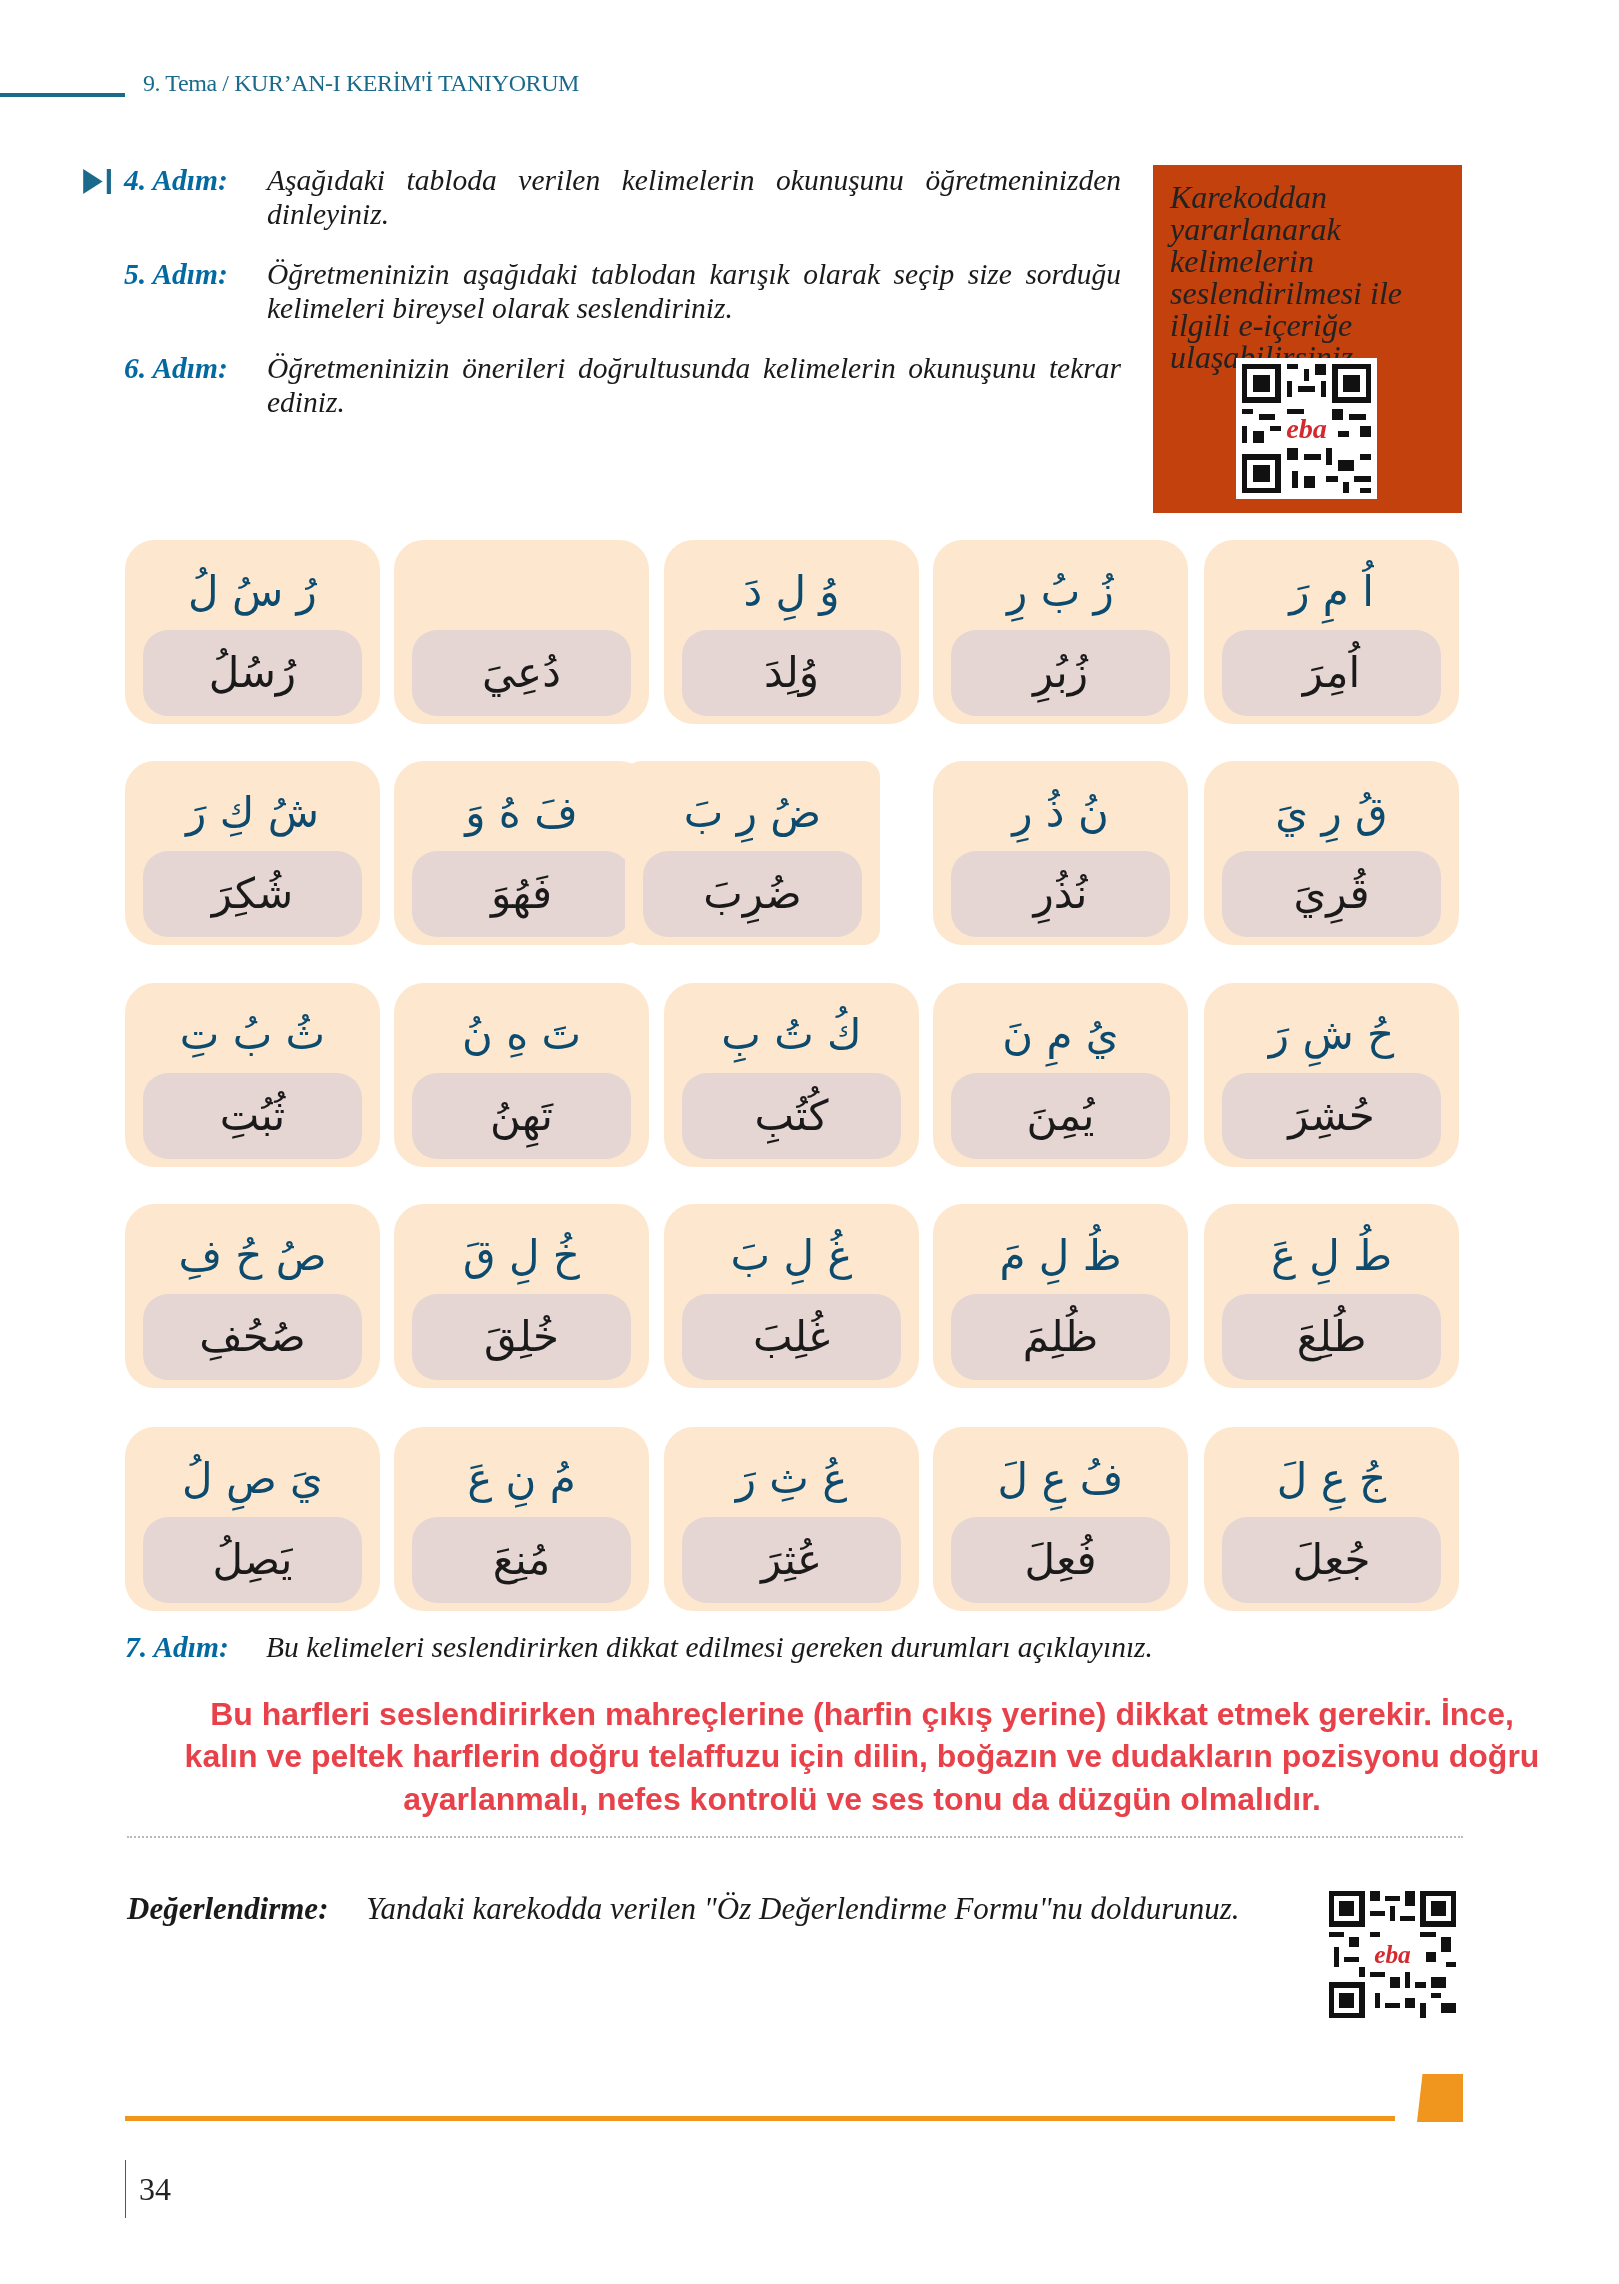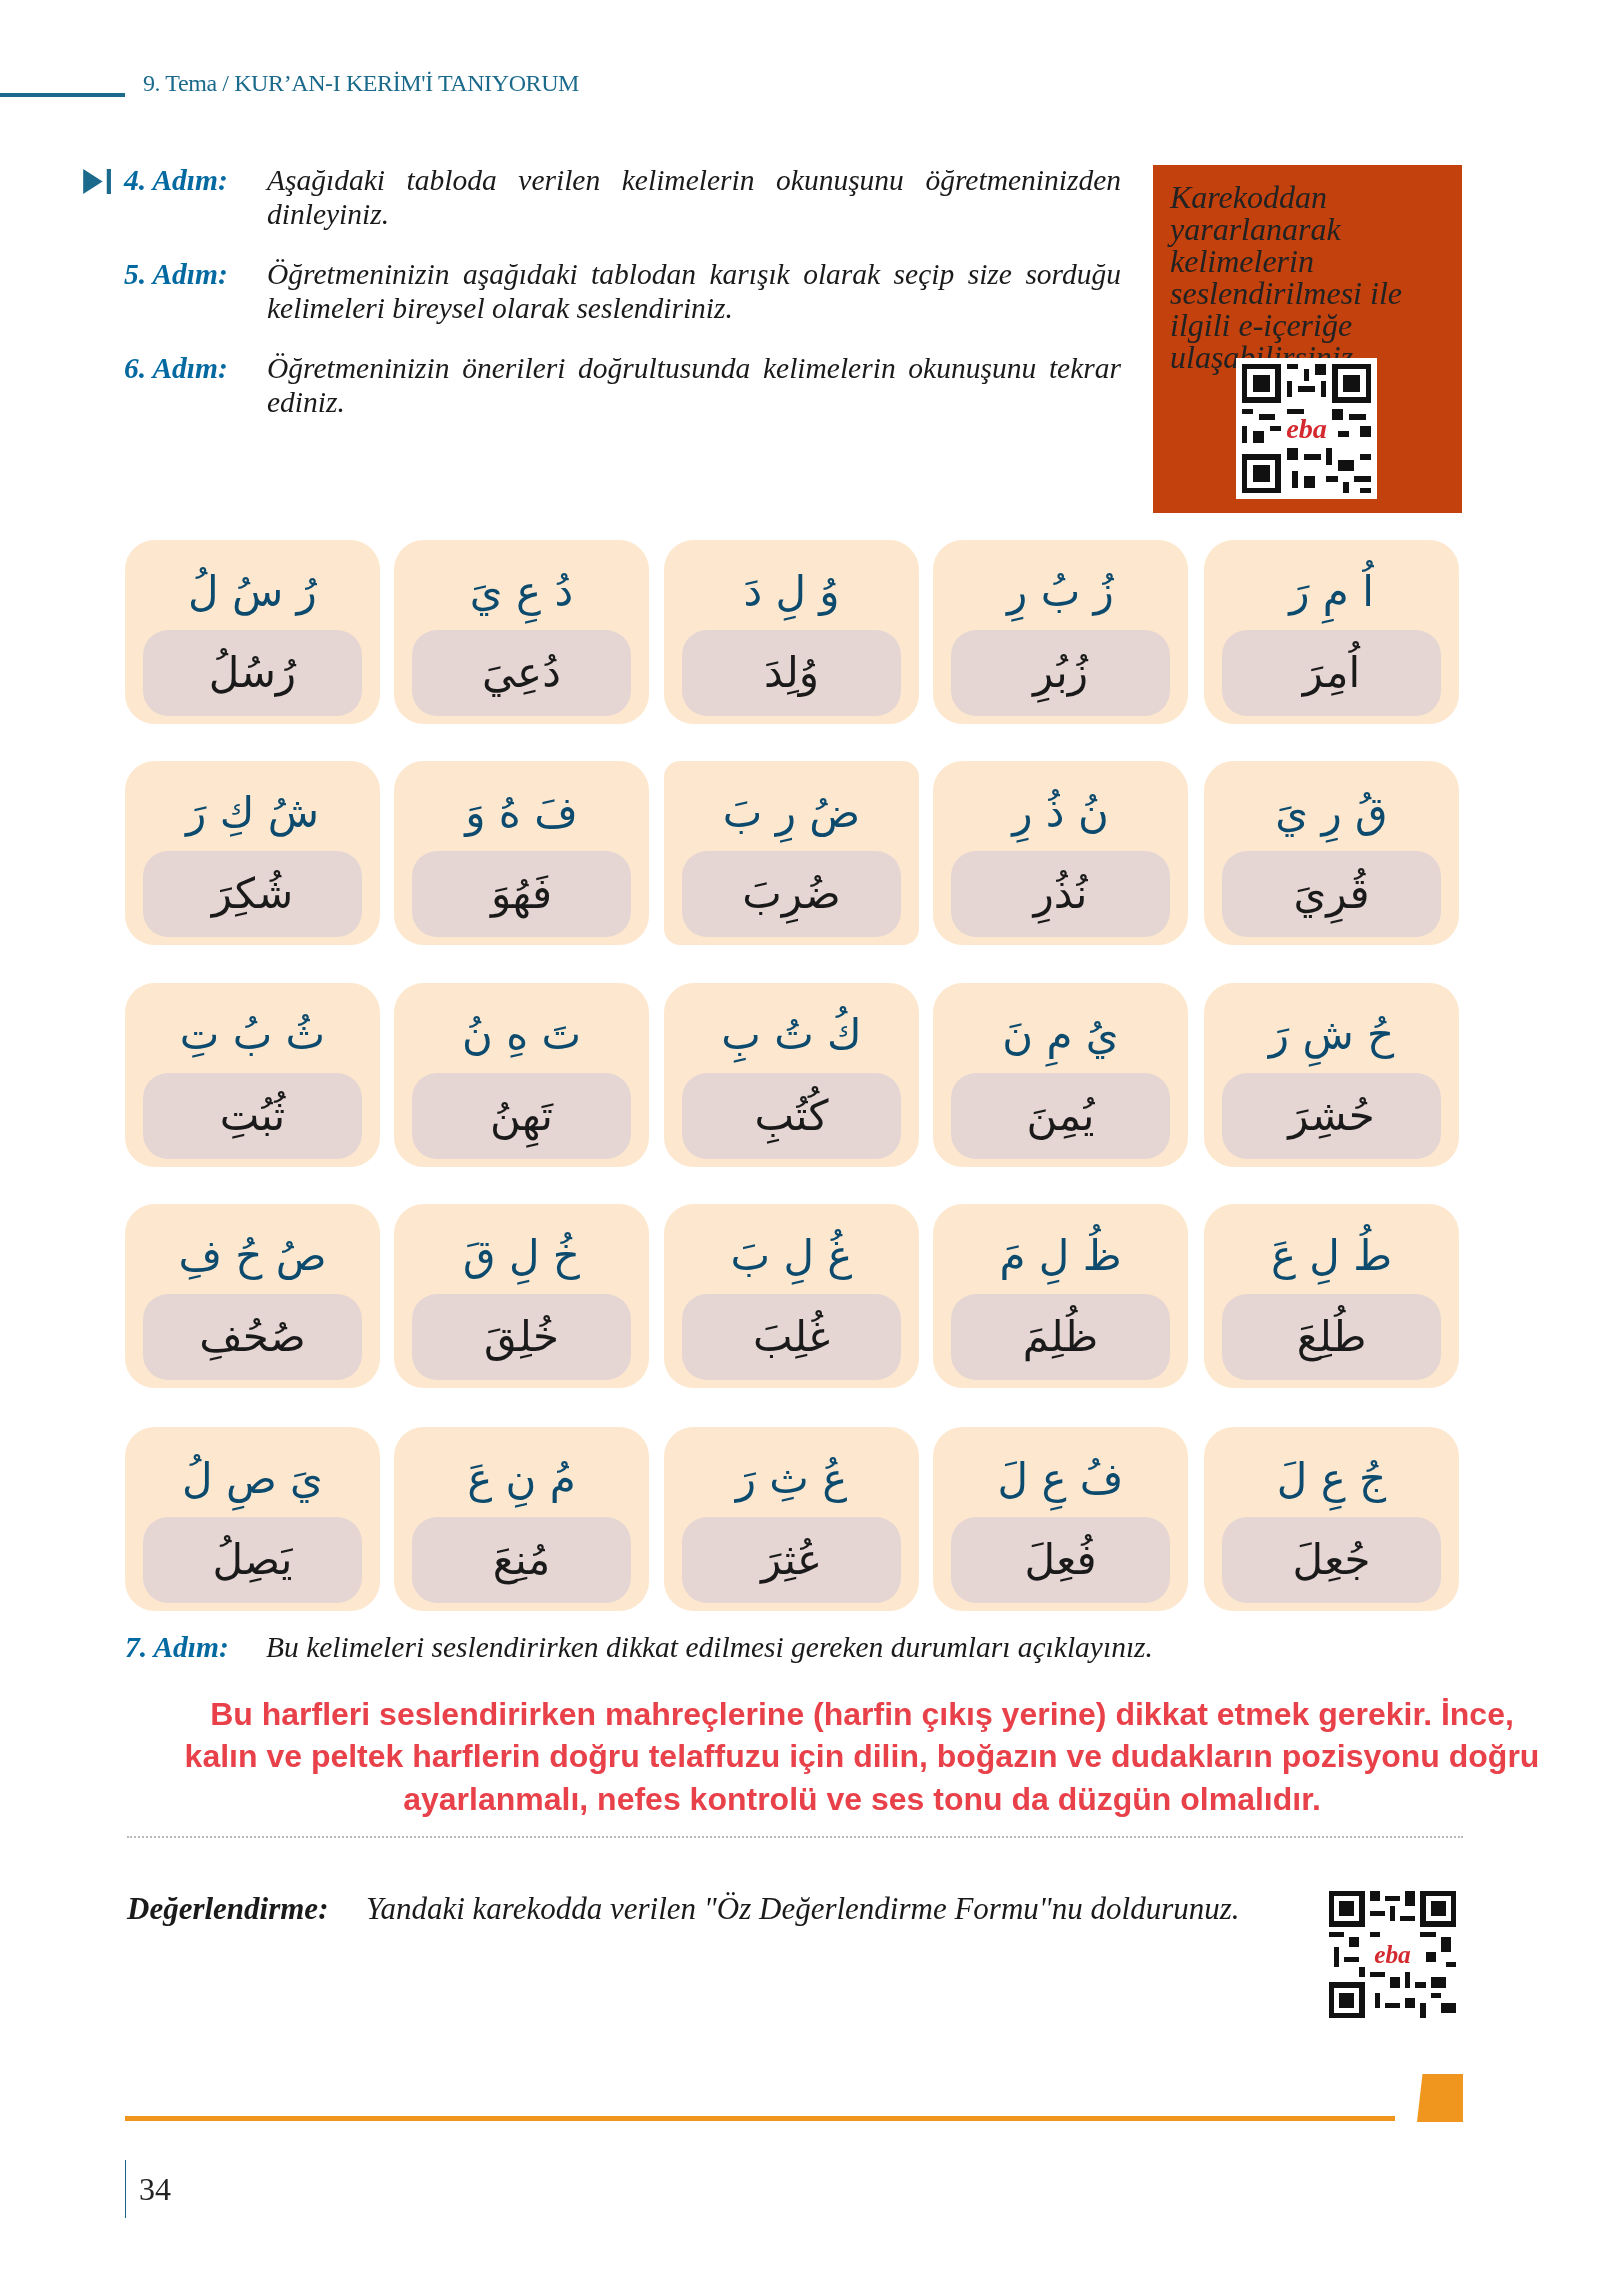--- a/index.html
+++ b/index.html
@@ -116,21 +116,20 @@
   </div>
 </div>
 
 <div>
 
   <div class="abs card" style="left:125px;top:540px;">
       <div class="top">رُ سُ لُ</div>
       <div class="inner">رُسُلُ</div>
     </div>
   <div class="abs card" style="left:394px;top:540px;">
-      <div class="top">دُ عِ يَ</div>
       <div class="inner">دُعِيَ</div>
     </div>
   <div class="abs card" style="left:664px;top:540px;">
       <div class="top">وُ لِ دَ</div>
       <div class="inner">وُلِدَ</div>
     </div>
   <div class="abs card" style="left:933px;top:540px;">
       <div class="top">زُ بُ رِ</div>
       <div class="inner">زُبُرِ</div>
     </div>
@@ -140,21 +139,21 @@
     </div>
 
   <div class="abs card" style="left:125px;top:761px;">
       <div class="top">شُ كِ رَ</div>
       <div class="inner">شُكِرَ</div>
     </div>
   <div class="abs card" style="left:394px;top:761px;">
       <div class="top">فَ هُ وَ</div>
       <div class="inner">فَهُوَ</div>
     </div>
-  <div class="abs card" style="left:664px;top:761px;border-radius:16px;">
+  <div class="abs card" style="left:625px;top:761px;border-radius:16px;">
       <div class="top">ضُ رِ بَ</div>
       <div class="inner">ضُرِبَ</div>
     </div>
   <div class="abs card" style="left:933px;top:761px;">
       <div class="top">نُ ذُ رِ</div>
       <div class="inner">نُذُرِ</div>
     </div>
   <div class="abs card" style="left:1204px;top:761px;">
       <div class="top">قُ رِ يَ</div>
       <div class="inner">قُرِيَ</div>

